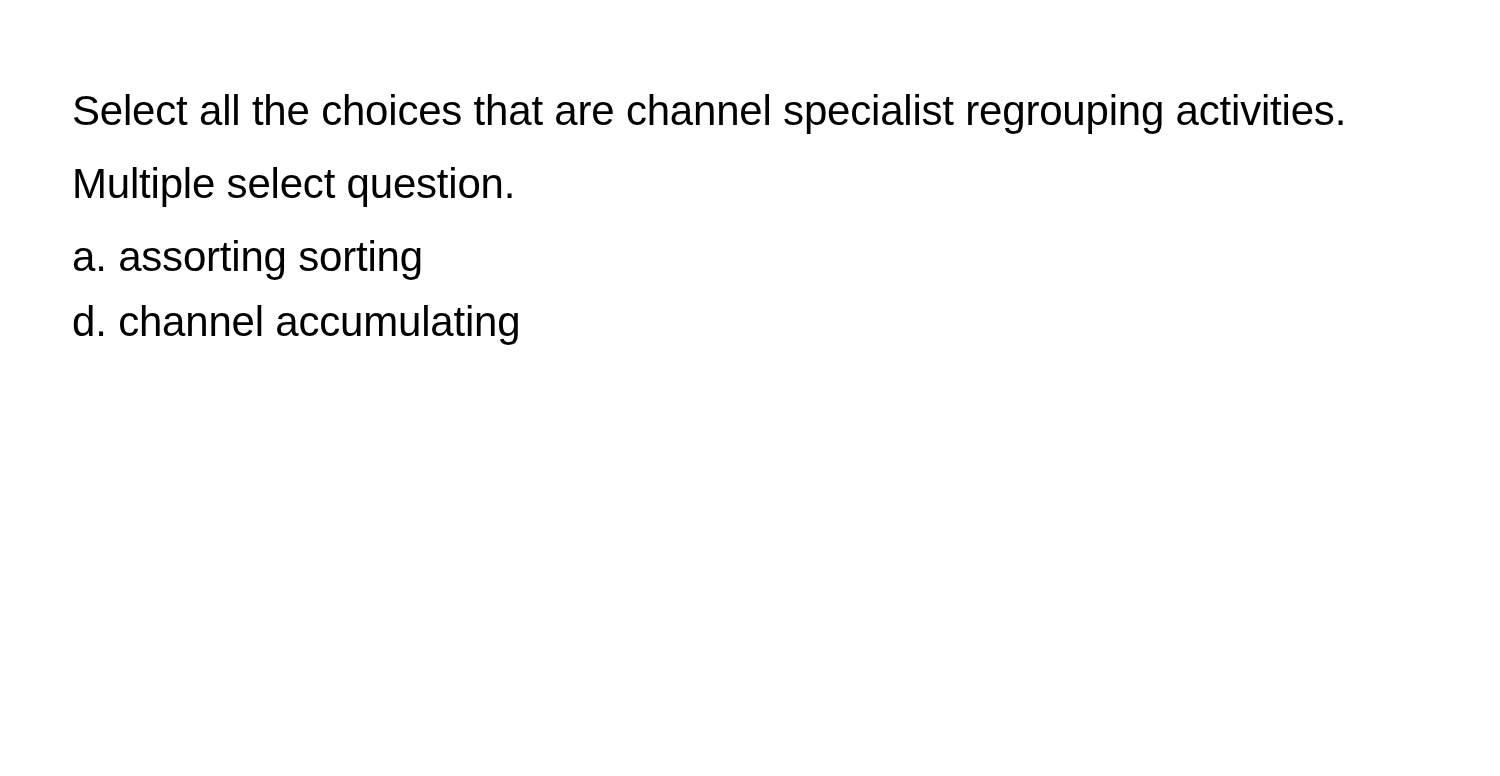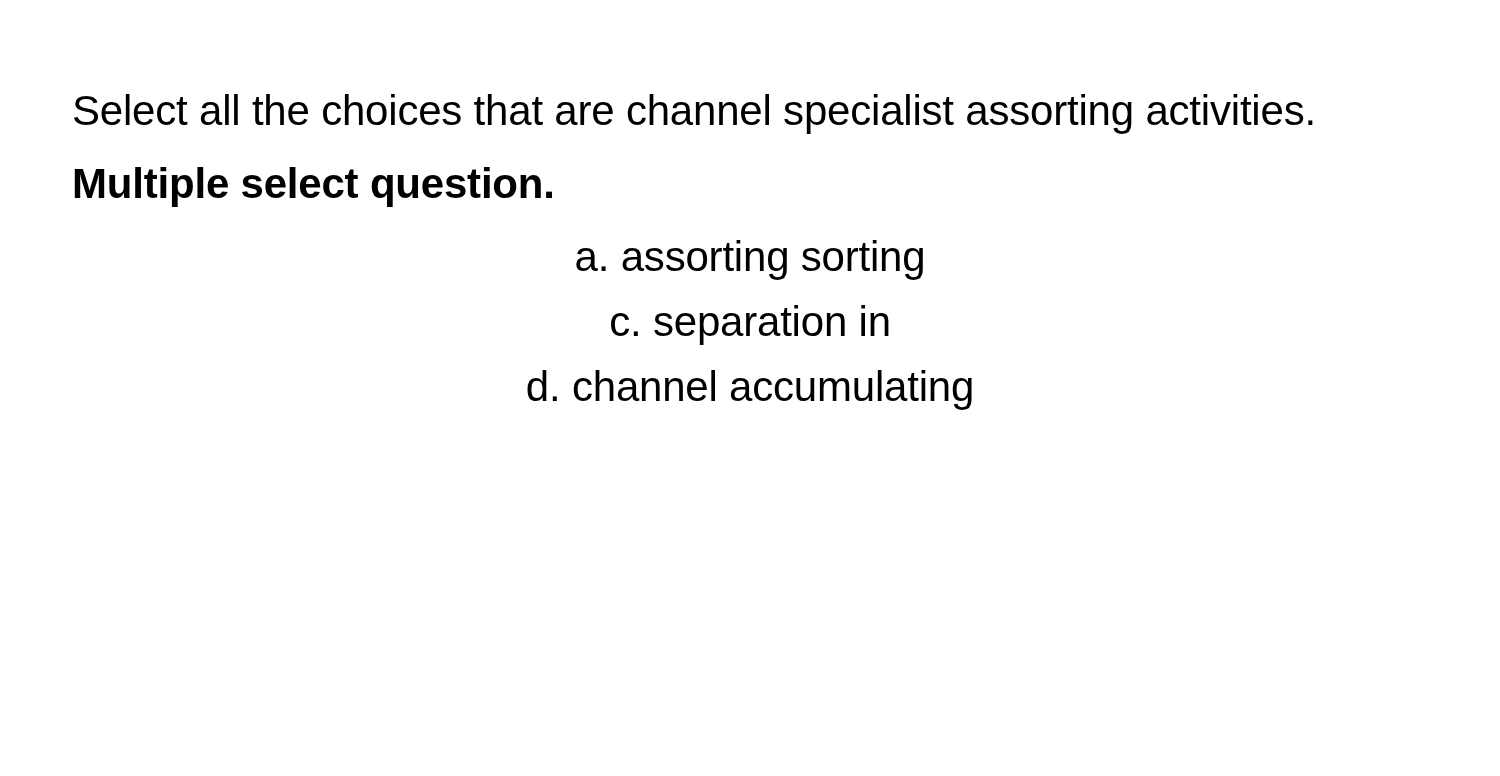--- a/index.html
+++ b/index.html
@@ -18,48 +18,43 @@
     .question-prompt {
       font-size: 42px;
       line-height: 1.55;
       font-weight: 400;
       margin-bottom: 8px;
       letter-spacing: -0.2px;
     }
     .question-type {
       font-size: 42px;
       line-height: 1.55;
-      font-weight: 700;
+      font-weight: 400;
       margin-bottom: 8px;
       letter-spacing: -0.2px;
     }
     .options-list {
       list-style: none;
-      text-align: center;
     }
     .option-item {
       font-size: 42px;
       line-height: 1.55;
       font-weight: 400;
       letter-spacing: -0.2px;
     }
   </style>
 </head>
 <body>
 
-<div class="question-prompt">Select all the choices that are channel specialist assorting activities.</div>
+<div class="question-prompt">Select all the choices that are channel specialist regrouping activities.</div>
 
 <div class="question-type">Multiple select question.</div>
 
 <ul class="options-list">
   <li class="option-item">
     <span>a.</span>
     <span>assorting sorting</span>
   </li>
   <li class="option-item">
-    <span>c.</span>
-    <span>separation in</span>
-  </li>
-  <li class="option-item">
     <span>d.</span>
     <span>channel accumulating</span>
   </li>
 </ul>
 
 </body></html>

